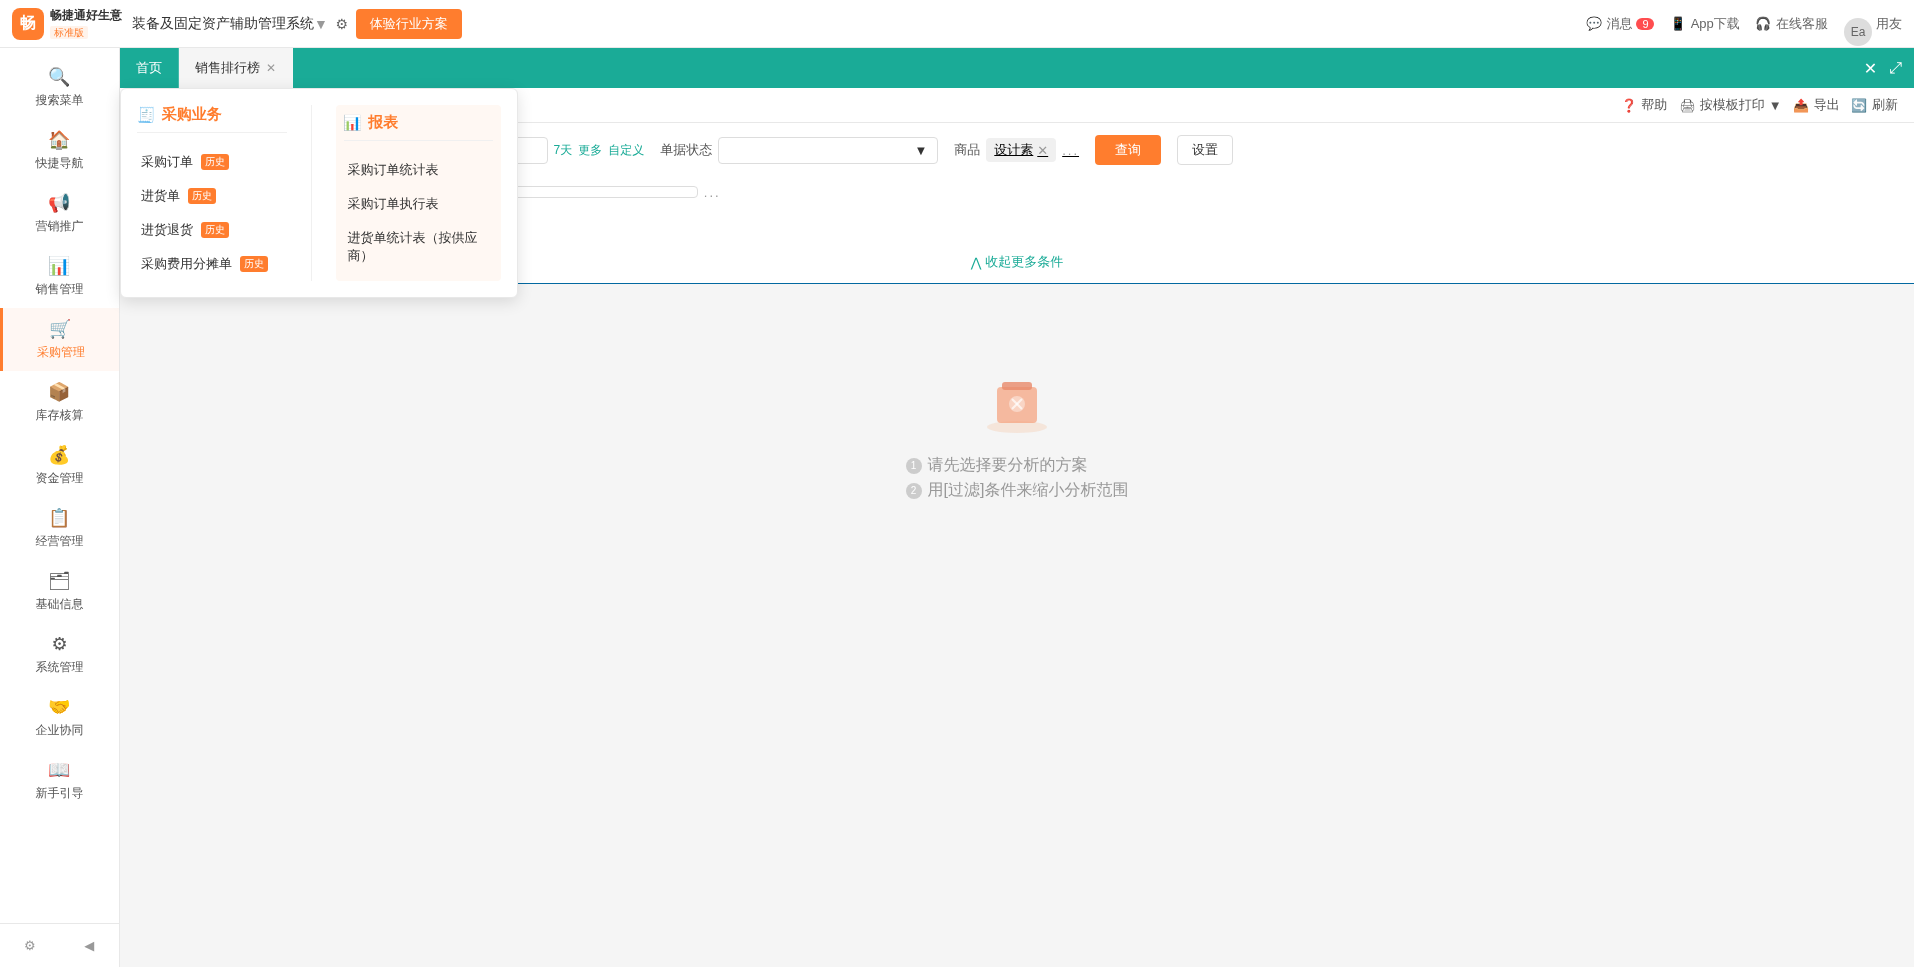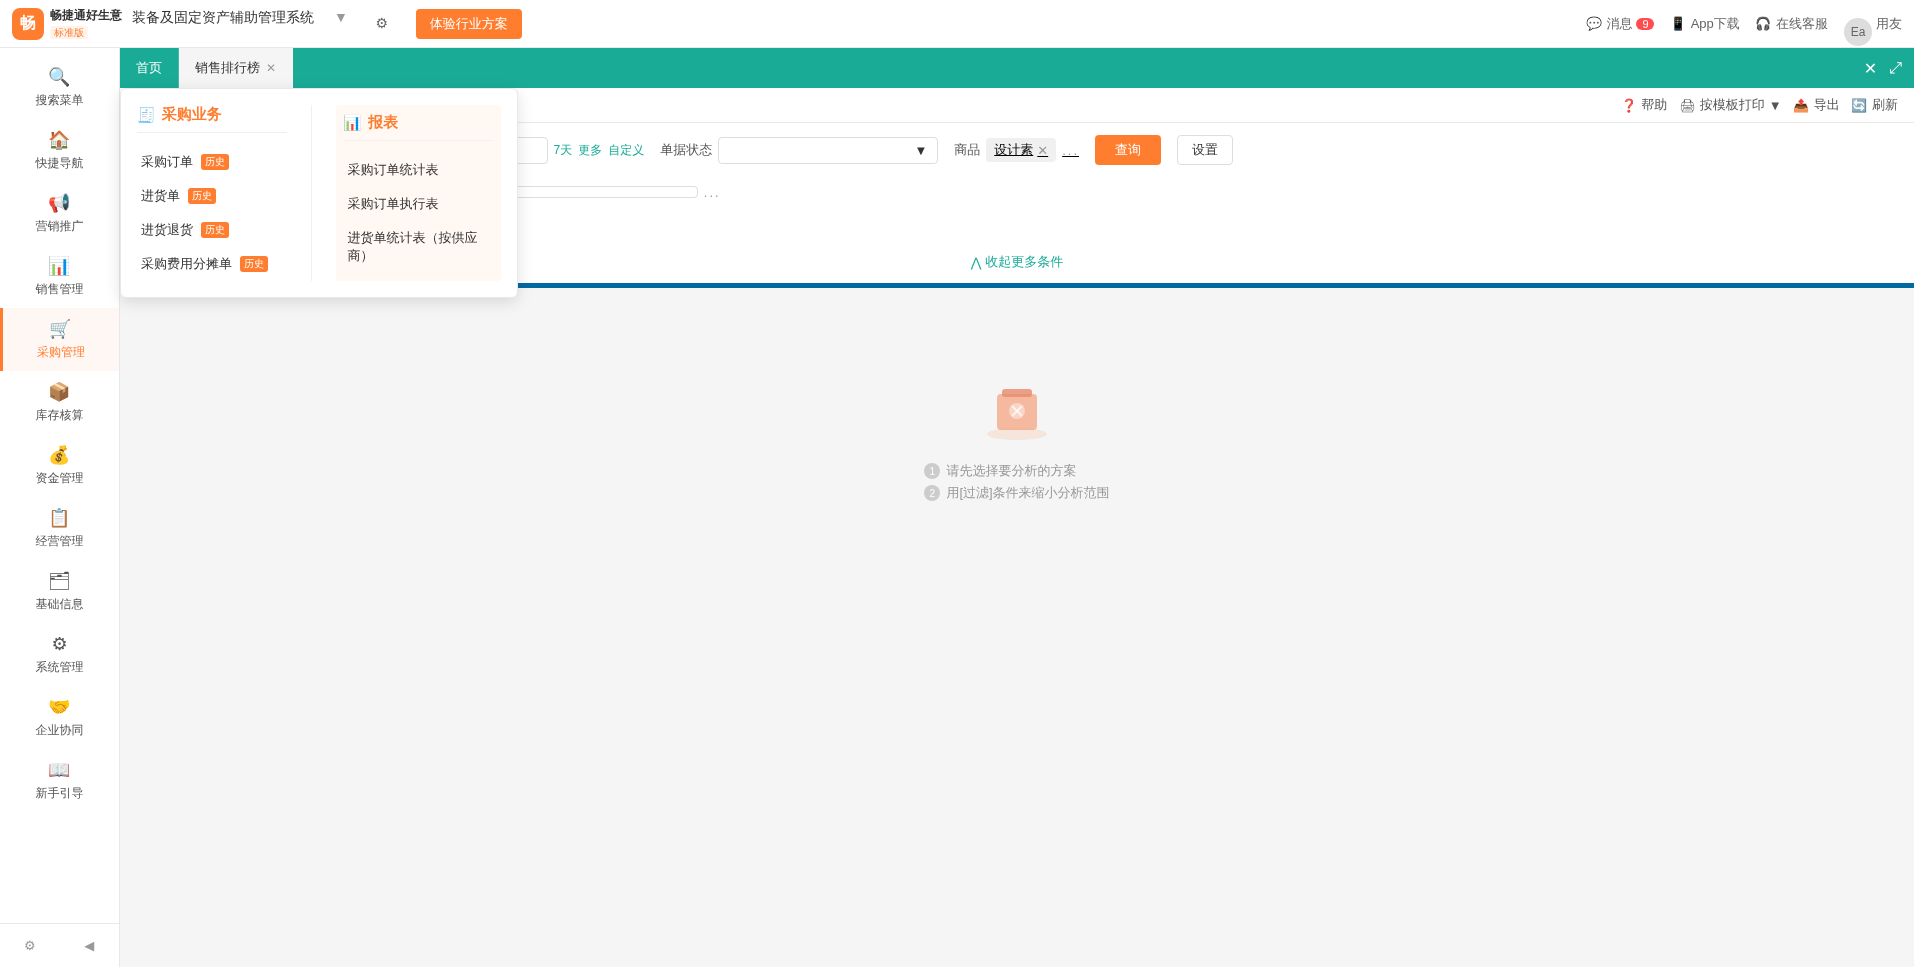--- a/index.html
+++ b/index.html
@@ -26,21 +26,21 @@
       width: 32px; height: 32px;
       background: #ff7d2e;
       border-radius: 8px;
       display: flex; align-items: center; justify-content: center;
       color: #fff; font-size: 16px; font-weight: bold;
     }
     .logo-tag { font-size: 10px; color: #ff7d2e; background: #fff3eb; padding: 1px 4px; border-radius: 2px; }
 
     .system-title {
       flex: 1;
-      display: flex; align-items: flex-start; gap: 20px;
+      display: flex; align-items: center; gap: 0;
       font-size: 14px; color: #333;
     }
     .title-dropdown { cursor: pointer; color: #999; }
     .gear-btn { width: 28px; height: 28px; display: flex; align-items: center; justify-content: center; cursor: pointer; color: #666; }
     .industry-btn {
       background: #ff7d2e; color: #fff; border: none;
       padding: 6px 14px; border-radius: 4px; cursor: pointer; font-size: 13px;
     }
 
     .header-right {
@@ -113,21 +113,21 @@
       display: flex; align-items: center; gap: 12px;
       border-bottom: 1px solid #e8e8e8;
       justify-content: flex-end;
     }
     .toolbar-btn { display: flex; align-items: center; gap: 4px; cursor: pointer; color: #555; font-size: 13px; }
 
     
     .filter-area {
       background: #fff;
       padding: 12px 16px;
-      border-bottom: 5px solid #0369a1;
+      border-bottom: 1px solid #0369a1;
     }
     .filter-row { display: flex; align-items: center; gap: 16px; margin-bottom: 12px; flex-wrap: wrap; }
     .filter-item { display: flex; align-items: center; gap: 6px; }
     .filter-label { color: #555; font-size: 13px; white-space: nowrap; }
     .filter-input {
       border: 1px solid #ddd; border-radius: 4px; padding: 5px 10px;
       font-size: 13px; color: #333; min-width: 180px; background: #fff;
     }
     .filter-select {
       border: 1px solid #ddd; border-radius: 4px; padding: 5px 10px;
@@ -151,21 +151,21 @@
     .action-btn-secondary {
       border: 1px solid #ddd; background: #fff; color: #333;
       padding: 5px 14px; border-radius: 4px; cursor: pointer; font-size: 13px;
     }
 
     
     .empty-state {
       display: flex; flex-direction: column; align-items: center; justify-content: center;
       height: 300px; color: #999; gap: 8px;
     }
-    .empty-text { font-size: 13px; color: #999; }
+    .empty-text { font-size: 16px; color: #999; }
 
     
     .dropdown-menu {
       position: absolute;
       top: 88px;
       left: 120px;
       background: #fff;
       border: 1px solid #e8e8e8;
       border-radius: 6px;
       box-shadow: 0 4px 16px rgba(0,0,0,0.12);

